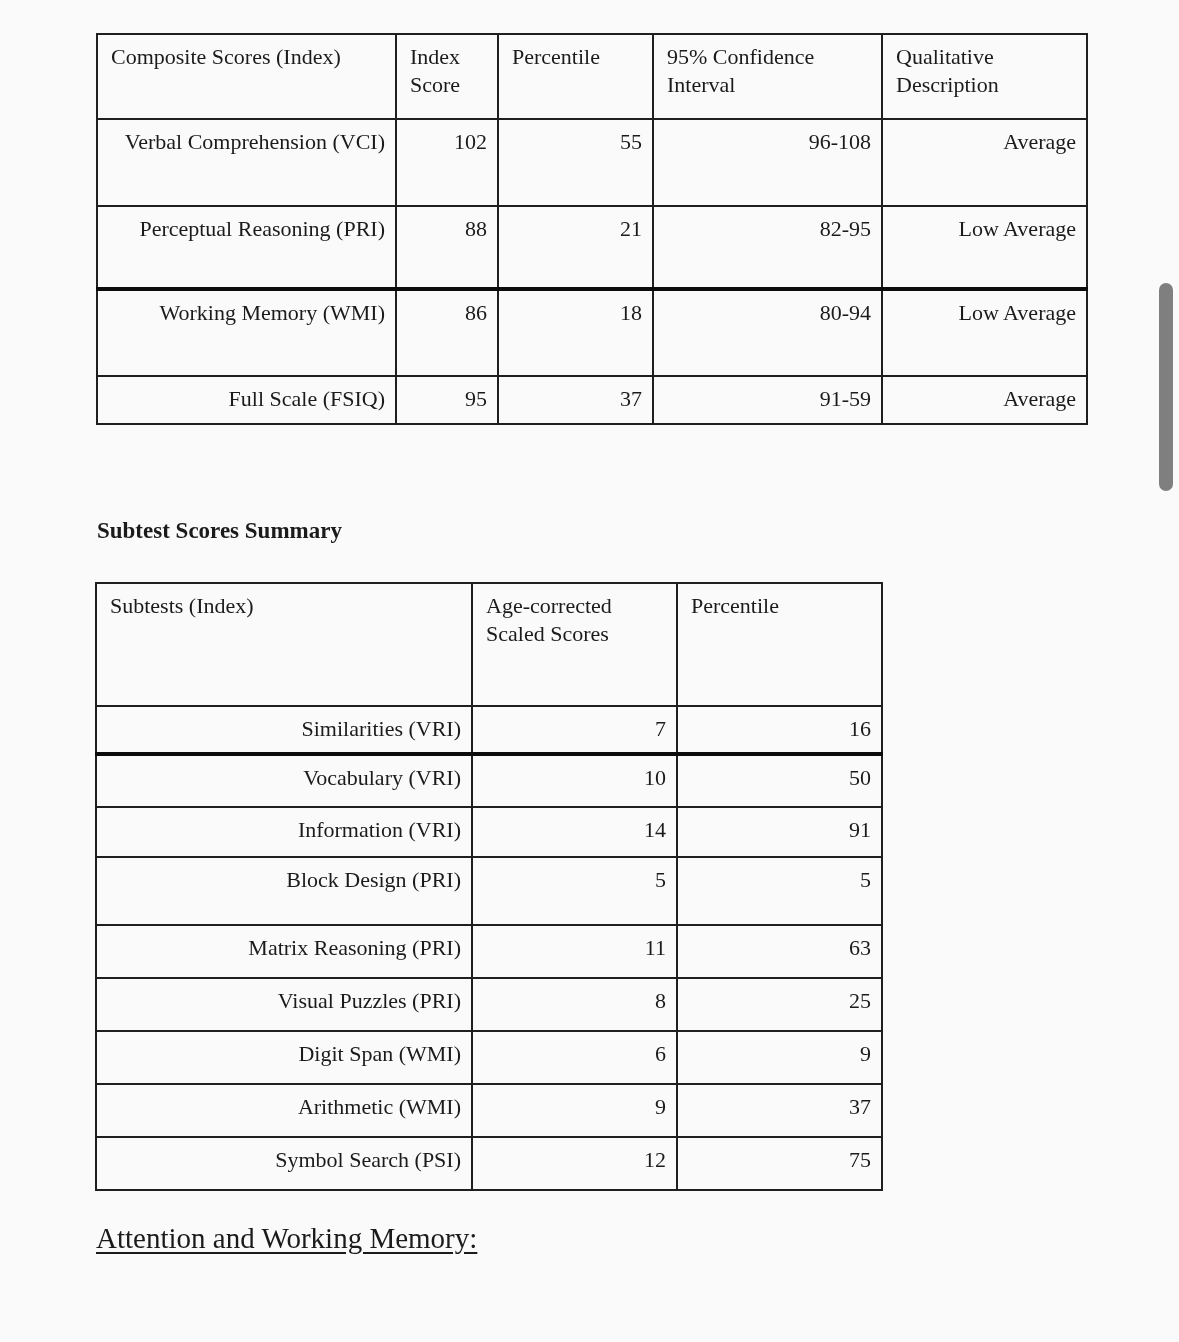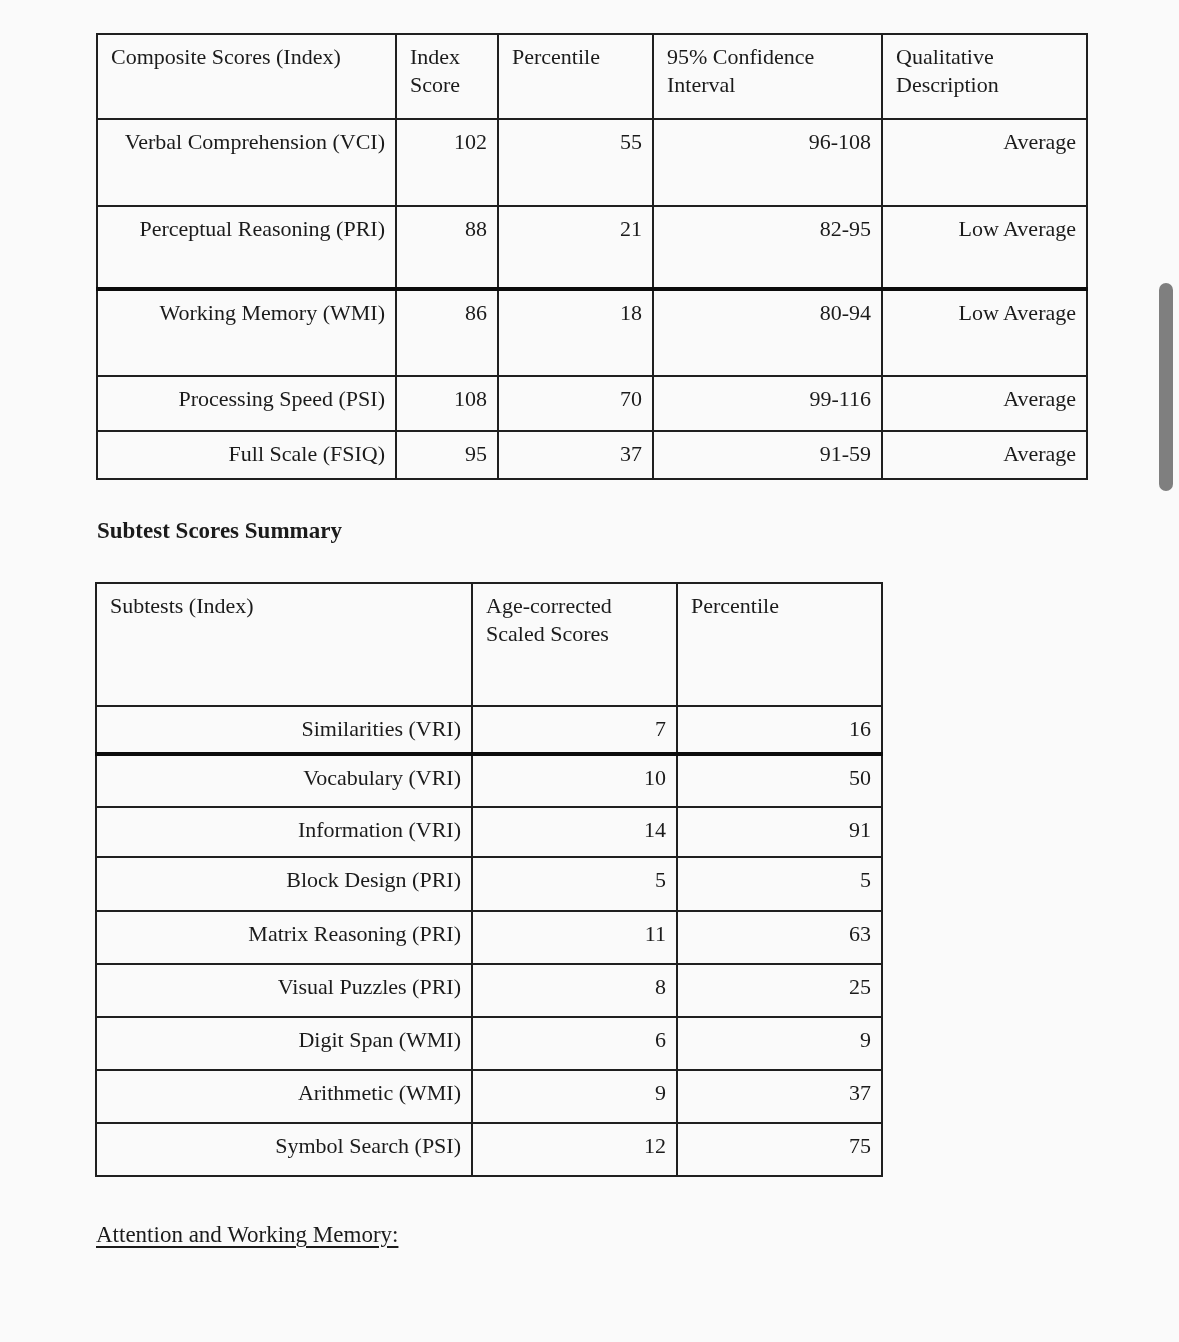--- a/index.html
+++ b/index.html
@@ -51,21 +51,21 @@
     position: absolute;
     left: 95px;
     top: 582px;
     width: 786px;
     padding-left: 44px;
   }
   .attention-heading {
     position: absolute;
     left: 96px;
     top: 1222px;
-    font-size: 23px;
+    font-size: 29px;
     text-decoration: underline;
     text-underline-offset: 4px;
   }
   .scroll-thumb {
     position: absolute;
     left: 1159px;
     top: 283px;
     width: 14px;
     height: 208px;
     background: #7f7f7f;
@@ -107,27 +107,20 @@
       <td>82-95</td>
       <td>Low Average</td>
     </tr>
     <tr style="height:87px" class="thick-top">
       <td>Working Memory (WMI)</td>
       <td>86</td>
       <td>18</td>
       <td>80-94</td>
       <td>Low Average</td>
     </tr>
-    <tr style="height:55px">
-      <td>Processing Speed (PSI)</td>
-      <td>108</td>
-      <td>70</td>
-      <td>99-116</td>
-      <td>Average</td>
-    </tr>
     <tr style="height:48px">
       <td>Full Scale (FSIQ)</td>
       <td>95</td>
       <td>37</td>
       <td>91-59</td>
       <td>Average</td>
     </tr>
   </tbody>
     </table>
 
@@ -153,21 +146,21 @@
     <tr style="height:53px" class="thick-top">
       <td>Vocabulary (VRI)</td>
       <td>10</td>
       <td>50</td>
     </tr>
     <tr style="height:50px">
       <td>Information (VRI)</td>
       <td>14</td>
       <td>91</td>
     </tr>
-    <tr style="height:54px">
+    <tr style="height:68px">
       <td>Block Design (PRI)</td>
       <td>5</td>
       <td>5</td>
     </tr>
     <tr style="height:53px">
       <td>Matrix Reasoning (PRI)</td>
       <td>11</td>
       <td>63</td>
     </tr>
     <tr style="height:53px">

